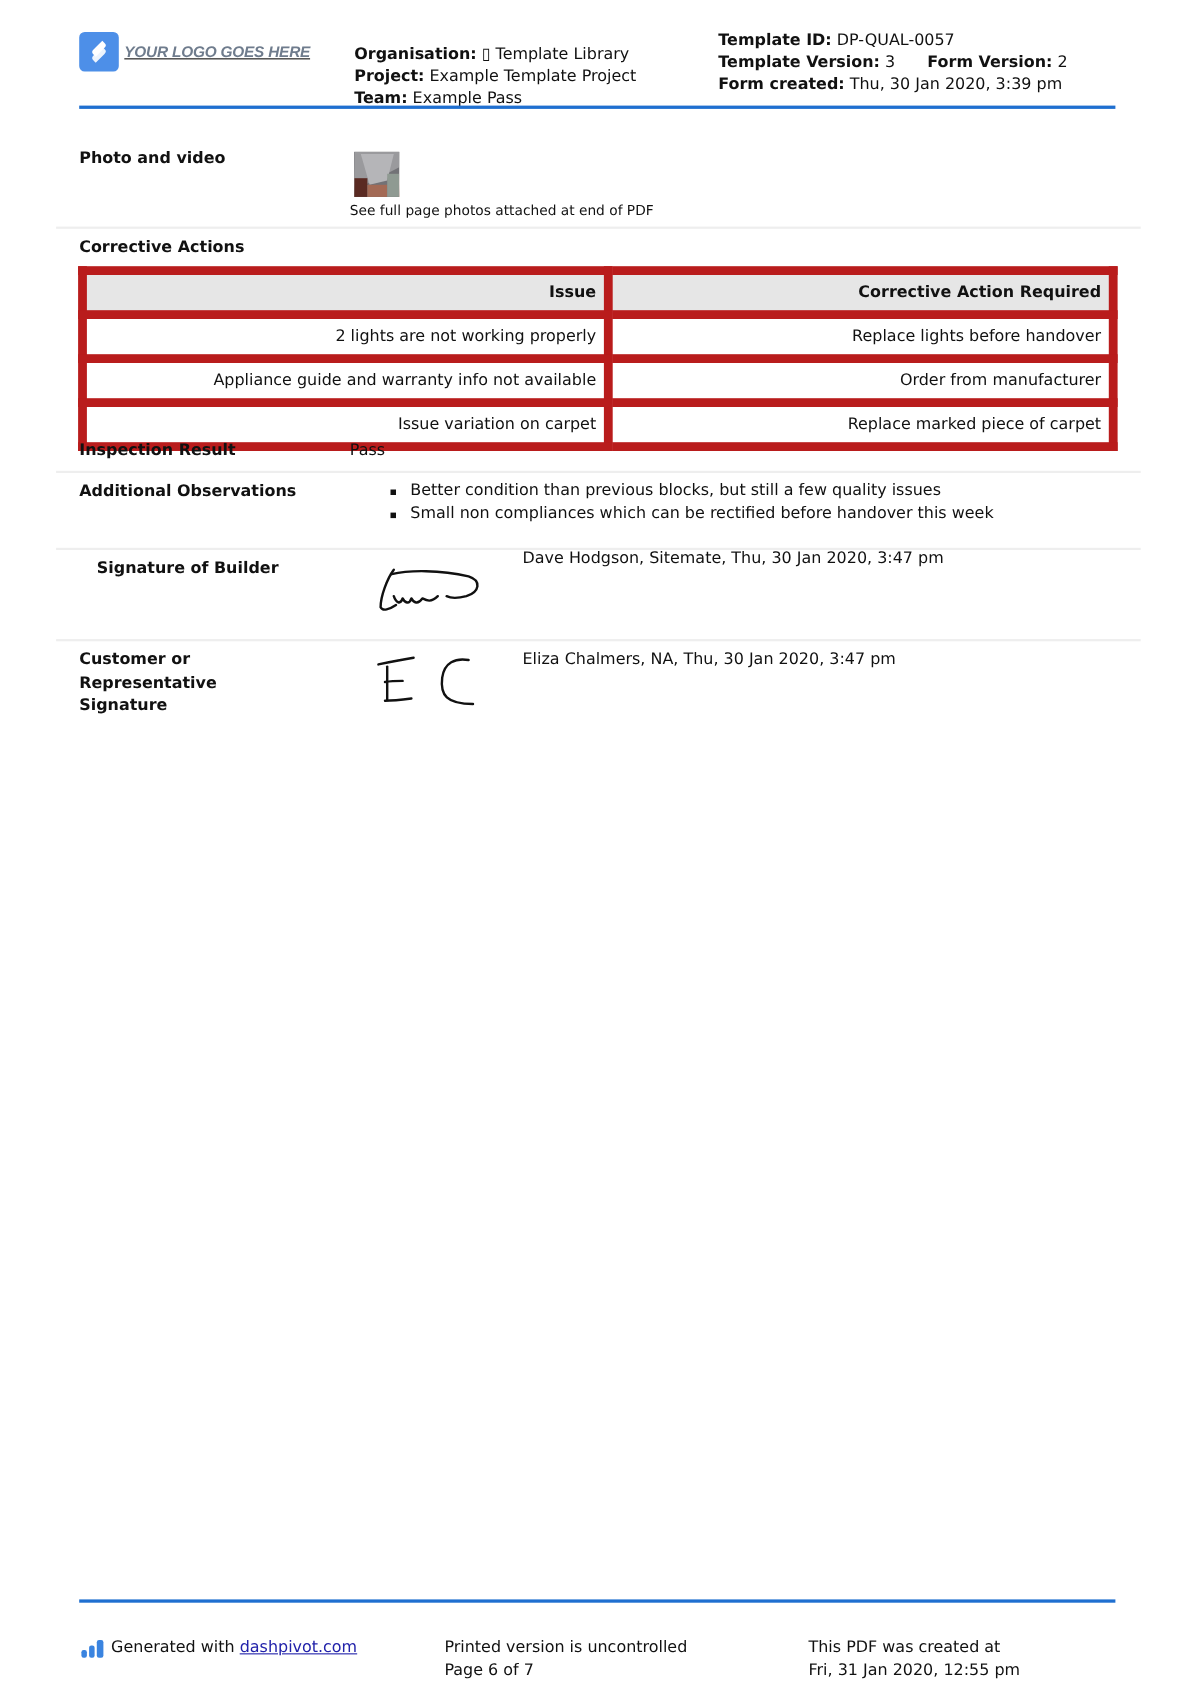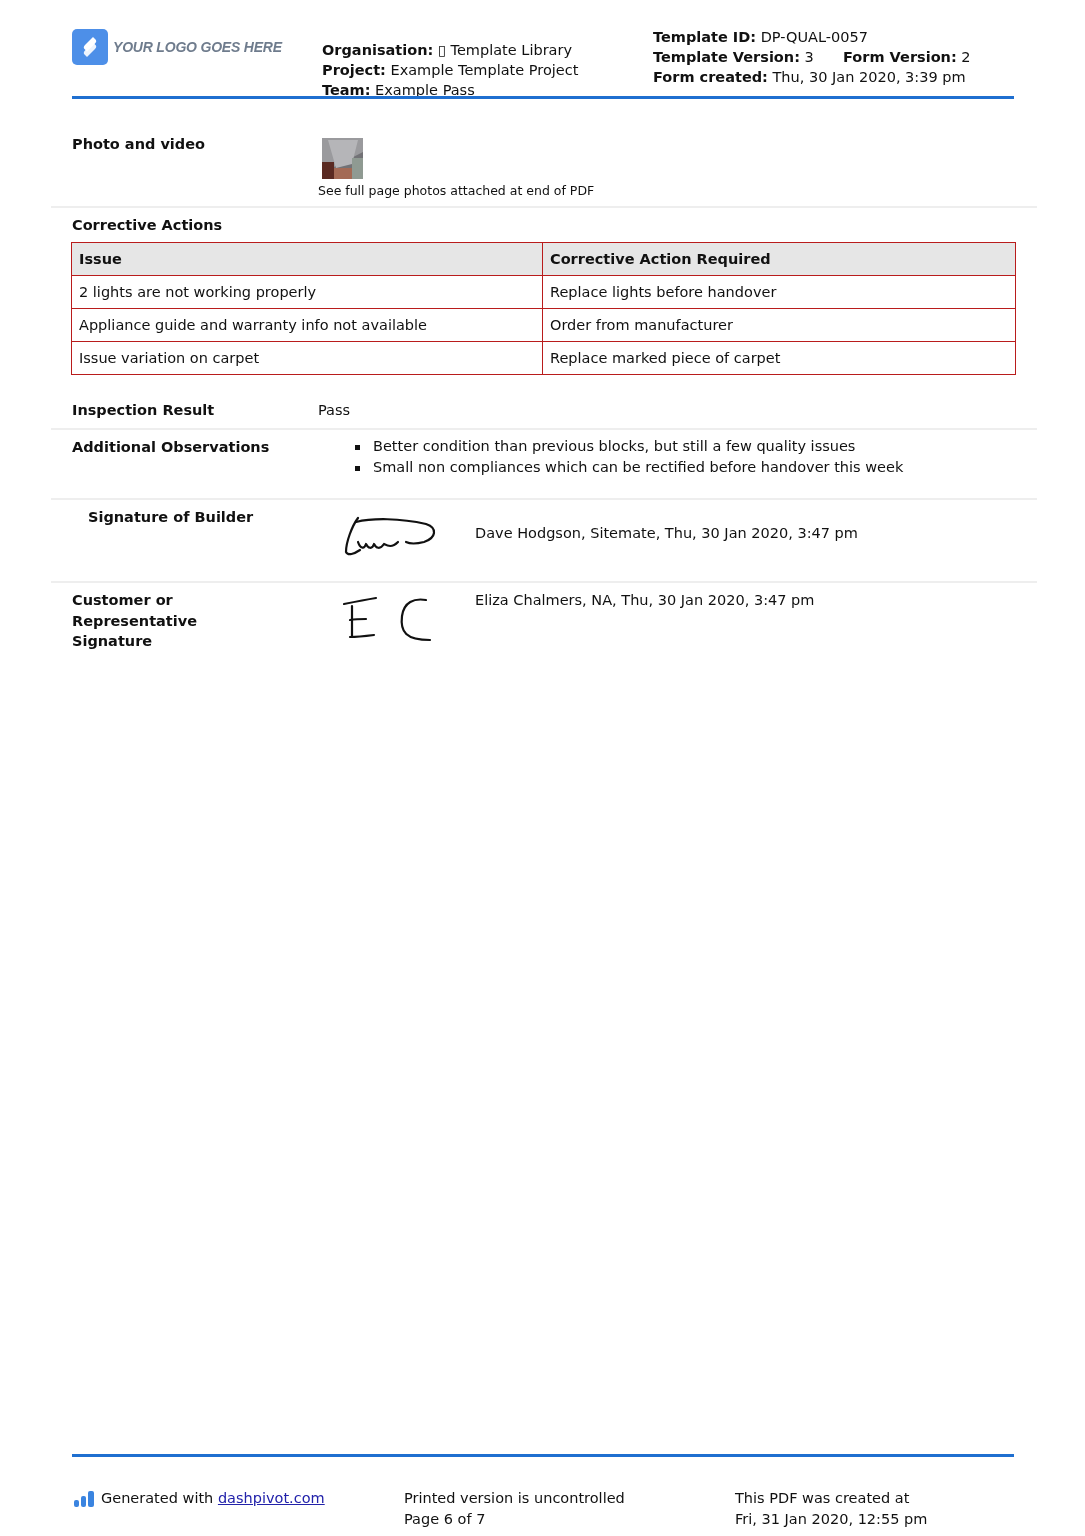--- a/index.html
+++ b/index.html
@@ -5,21 +5,21 @@
     html, body { margin: 0; padding: 0; background: #ffffff; }
     body {
       width: 1085px; height: 1536px; position: relative; overflow: hidden;
       font-family: "DejaVu Sans", sans-serif; color: #111;
       font-size: 14.5px;
     }
     .abs { position: absolute; }
     b, .bold { font-weight: bold; }
 
     
-    .logo { left: 72px; top: 29px; display: flex; align-items: center; }
+    .logo { left: 72px; top: 29px; display: flex; align-items: center; text-decoration: underline; }
     .logo-box {
       width: 36px; height: 36px; border-radius: 5px; background: #4d8fe8;
       display: flex; align-items: center; justify-content: center;
     }
     .logo-text {
       margin-left: 5px; font-family: "Liberation Sans", sans-serif; font-style: italic;
       font-weight: bold; font-size: 14px; color: #6f7c8d; letter-spacing: -0.2px;
     }
     .hdr-col { line-height: 20px; font-size: 14.5px; white-space: nowrap; }
     .hdr-col1 { left: 322px; top: 40px; }
@@ -35,21 +35,21 @@
       background: linear-gradient(180deg, #6d6d70 0%, #8a8a8c 35%, #b7a9a3 70%, #7a4d3c 100%);
     }
     .photo-note { left: 318px; top: 183px; font-size: 12.5px; }
 
     
     table.ca {
       position: absolute; left: 71px; top: 242px; width: 945px; border-collapse: collapse;
       font-size: 14.5px;
     }
     table.ca th, table.ca td {
-      border: 1px solid #b91c1c; text-align: left; padding: 0 7px; height: 32px;
+      border: 8px solid #b91c1c; text-align: right; padding: 0 7px; height: 32px;
     }
     table.ca th { background: #e6e6e6; font-weight: bold; }
     table.ca th:first-child, table.ca td:first-child { width: 456px; }
 
     .obs-list { left: 354px; top: 436px; margin: 0; padding: 0; list-style: none; line-height: 21px; }
     .obs-list li { position: relative; padding-left: 19px; }
     .obs-list li::before {
       content: ""; position: absolute; left: 1px; top: 9px; width: 5px; height: 5px; background: #111;
     }
 
@@ -158,21 +158,21 @@
 <div class="abs sep" style="top:498px;"></div>
 
 <div class="abs label" style="left:72px;top:507px;margin-left:16px;">Signature of Builder</div>
 <div class="abs" style="left:340px;top:512px;">
   <svg width="100" height="50" viewBox="0 0 100 50" fill="none" stroke="#111" stroke-width="2.2" stroke-linecap="round" stroke-linejoin="round">
     <path d="M18 6 C12 14, 6 30, 6 40 C8 44, 14 42, 20 38"></path>
     <path d="M18 30 C20 36, 24 38, 26 32 C28 36, 32 38, 34 32 C36 36, 40 38, 44 32 C48 34, 52 36, 58 30"></path>
     <path d="M16 10 C32 6, 60 6, 86 12 C98 16, 96 26, 84 30 C76 32, 70 32, 66 30"></path>
   </svg>
 </div>
-<div class="abs sig-text" style="left:475px;top:523px;line-height:20.5px;">Dave Hodgson, Sitemate, Thu, 30 Jan 2020, 3:47 pm</div>
+<div class="abs sig-text" style="left:475px;top:498px;line-height:20.5px;">Dave Hodgson, Sitemate, Thu, 30 Jan 2020, 3:47 pm</div>
 <div class="abs sep" style="top:581px;"></div>
 
 <div class="abs label" style="left:72px;top:590px;">
   <div>Customer or</div>
   <div>Representative</div>
   <div>Signature</div>
 </div>
 <div class="abs" style="left:340px;top:592px;">
   <svg width="100" height="55" viewBox="0 0 100 55" fill="none" stroke="#111" stroke-width="2.2" stroke-linecap="round" stroke-linejoin="round">
     <path d="M4 12 C14 10, 24 8, 36 6"></path>

